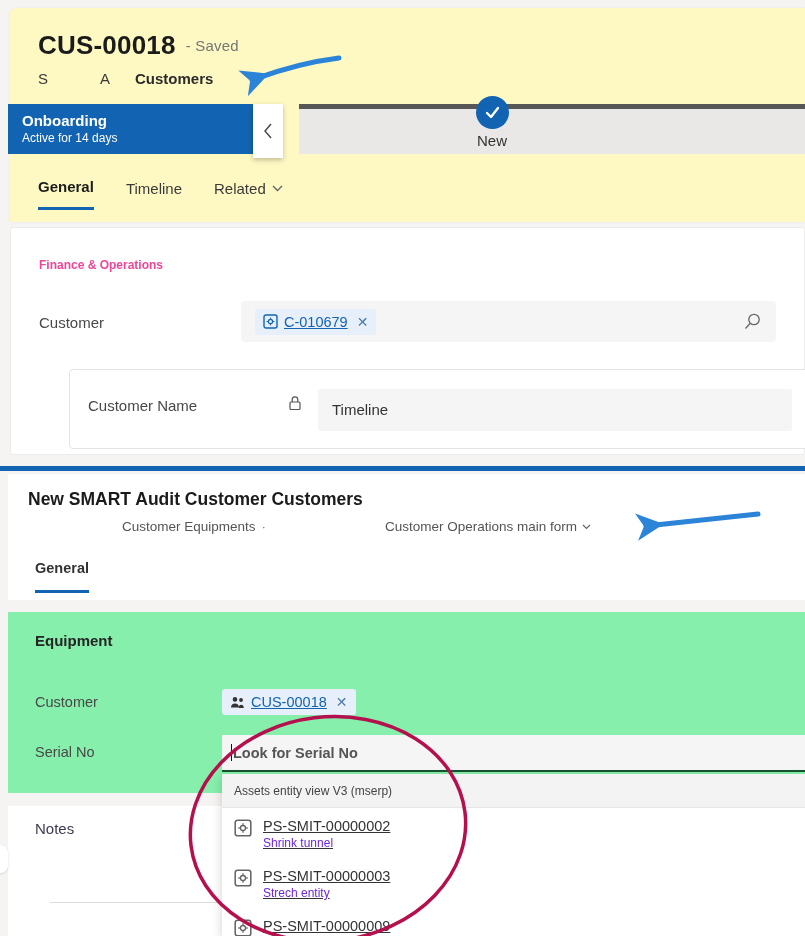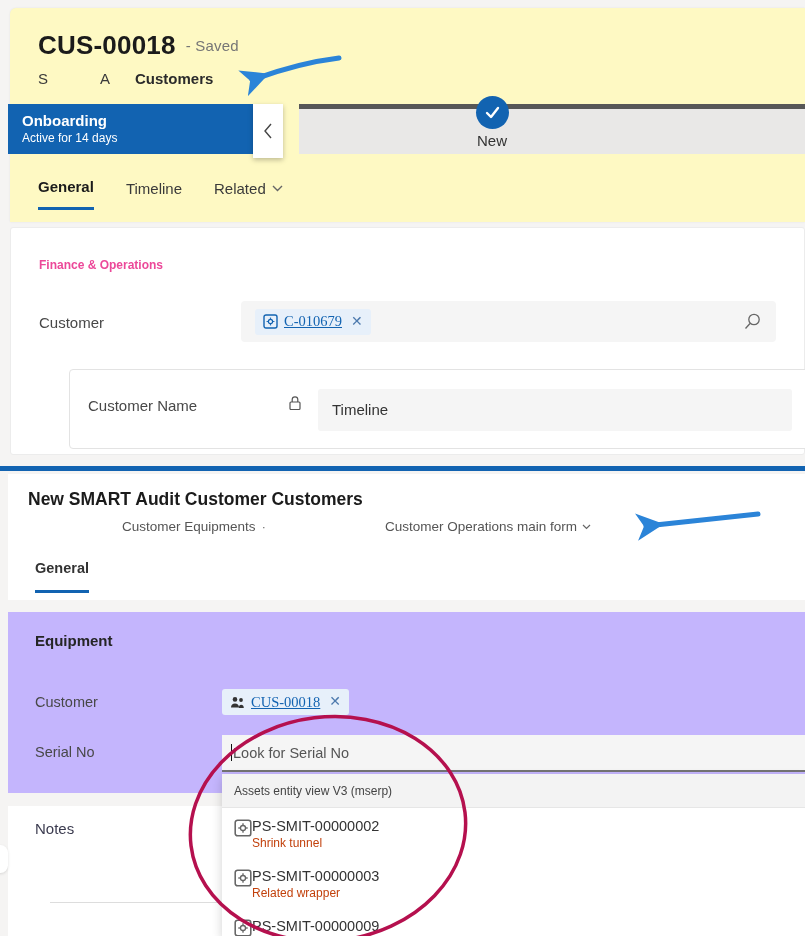--- a/index.html
+++ b/index.html
@@ -45,21 +45,21 @@
   .tab.active { font-weight:700; color:#1b1b1b; border-bottom:3px solid #1263b1; }
 
   
   .card-fno { position:absolute; left:10px; top:227px; width:795px; height:228px;
     background:#fff; border:1px solid #ececec; border-radius:3px; }
   .section-title { position:absolute; left:28px; top:16px; font-size:12px; font-weight:600; color:#ec4899;margin-top:14px; }
   .fno-cust-label { position:absolute; left:28px; top:86px; font-size:15px; color:#484848; }
   .lookup-field { position:absolute; left:230px; top:73px; width:535px; height:41px;
     background:#f5f5f5; border-radius:4px; display:flex; align-items:center; padding:0 14px; }
   .lookup-pill { background:#e7f0fa; border-radius:3px; height:26px; display:inline-flex;
-    align-items:center; padding:0 8px; gap:6px; font-size:14.5px;font-family:Liberation Serif, serif; }
+    align-items:center; padding:0 8px; gap:6px; font-size:14.5px; }
   .lookup-link { color:#1263b1; text-decoration:underline; cursor:pointer; }
   .pill-x { color:#4c79ad; font-size:14px; margin-left:3px; cursor:pointer; line-height:1; }
   .search-slot { margin-left:auto; display:flex; align-items:center; cursor:pointer; }
 
   .card-custname { position:absolute; left:25px; top:141px; width:745px; height:80px;
     background:#fff; border:1px solid #e3e3e3; border-radius:4px;margin-left:33px; }
   .custname-label { position:absolute; left:18px; top:27px; font-size:15px; color:#484848; }
   .lock-slot { position:absolute; left:218px; top:25px; }
   .custname-input { position:absolute; left:248px; top:19px; width:474px; height:42px;
     background:#f5f5f5; border-radius:3px; font-size:15px; color:#333; line-height:42px; padding-left:14px; }
@@ -71,46 +71,46 @@
   .card-hdr2 { position:absolute; left:8px; top:474px; width:797px; height:126px; background:#fff; }
   .form2-title { position:absolute; left:20px; top:15px; font-size:17.5px; font-weight:700; color:#1b1b1b; }
   .form2-entity { position:absolute; left:114px; top:45px; font-size:13.5px; color:#555; }
   .form2-sep { margin-left:6px; color:#777; }
   .form2-selector { position:absolute; left:377px; top:45px; font-size:13.5px; color:#555;
     display:flex; align-items:center; gap:5px; cursor:pointer; }
   .tab2 { position:absolute; left:27px; top:86px; font-size:14.5px; font-weight:600; color:#333;
     padding-bottom:14px; border-bottom:3px solid #1263b1; cursor:pointer; }
 
   
-  .card-equip { position:absolute; left:8px; top:612px; width:797px; height:181px; background:#c4b5fd; }
+  .card-equip { position:absolute; left:8px; top:612px; width:797px; height:181px; background:#86efac; }
   .equip-title { position:absolute; left:27px; top:20px; font-size:15px; font-weight:600; color:#252525; }
   .equip-cust-label { position:absolute; left:27px; top:82px; font-size:14.5px; color:#484848; }
   .equip-pill-row { position:absolute; left:214px; top:77px; }
   .equip-serial-label { position:absolute; left:27px; top:132px; font-size:14.5px; color:#484848; }
   .serial-input { position:absolute; left:214px; top:123px; width:583px; height:37px;
-    background:#f5f5f5; border-bottom:2px solid #737373; display:flex; align-items:center;
-    padding-left:9px; font-size:14.5px; color:#555; }
+    background:#f5f5f5; border-bottom:2px solid #14532d; display:flex; align-items:center;
+    padding-left:9px; font-size:14.5px; color:#555;font-weight:bold; }
   .caret { display:inline-block; width:1px; height:17px; background:#111; margin-right:1px; }
 
   
   .card-notes { position:absolute; left:8px; top:806px; width:797px; height:130px; background:#fff; }
   .notes-title { position:absolute; left:27px; top:14px; font-size:15px; font-weight:400; color:#3b3b4f; }
   .notes-divider { position:absolute; left:42px; top:96px; width:590px; height:1px; background:#ddd; }
   .left-notch { position:absolute; left:-7px; top:845px; width:15px; height:28px;
     background:#fff; border-radius:8px; box-shadow:0 1px 3px rgba(0,0,0,.12); }
 
   
   .dropdown { position:absolute; left:222px; top:774px; width:583px; height:162px;
     background:#fff; box-shadow:0 4px 10px rgba(0,0,0,.18); z-index:5; overflow:hidden; }
   .dropdown-header { height:34px; background:#f3f3f3; border-bottom:1px solid #e6e6e6;
     line-height:34px; padding-left:12px; font-size:12px; color:#444; }
-  .dd-item { display:flex; padding:9px 12px 7px 12px; align-items:flex-start; cursor:pointer; }
+  .dd-item { display:flex; gap:11px; padding:9px 12px 7px 12px; align-items:flex-start; cursor:pointer;text-decoration:underline; }
   .dd-item-icon { margin-top:2px; flex:0 0 auto; }
   .dd-item-title { font-size:14.5px; color:#333; line-height:19px; }
-  .dd-item-sub { font-size:12px; color:#c2410c; line-height:15px; }
+  .dd-item-sub { font-size:12px; color:#6d28d9; line-height:15px; }
 
   
   .annotations { position:absolute; inset:0; z-index:20; pointer-events:none; }
 
   svg { display:block; }
 </style>
 </head>
 <body>
 
 <div class="canvas">
@@ -290,21 +290,21 @@
           <g stroke="#666" stroke-width="1.1">
             <line x1="7.5" y1="3.6" x2="7.5" y2="4.9"></line>
               <line x1="7.5" y1="10.1" x2="7.5" y2="11.4"></line>
             <line x1="3.6" y1="7.5" x2="4.9" y2="7.5"></line>
               <line x1="10.1" y1="7.5" x2="11.4" y2="7.5"></line>
           </g>
         </svg>
       </span>
       <span>
         <div class="dd-item-title">PS-SMIT-00000003</div>
-        <div class="dd-item-sub">Related wrapper</div>
+        <div class="dd-item-sub">Strech entity</div>
       </span>
     </div>
 
     <div class="dd-item">
       <span class="dd-item-icon">
         <svg width="18" height="18" viewBox="0 0 15 15">
           <rect x="1" y="1" width="13" height="13" rx="2" fill="none" stroke="#666" stroke-width="1.3"></rect>
           <circle cx="7.5" cy="7.5" r="2.1" fill="none" stroke="#666" stroke-width="1.1"></circle>
           <g stroke="#666" stroke-width="1.1">
             <line x1="7.5" y1="3.6" x2="7.5" y2="4.9"></line>

